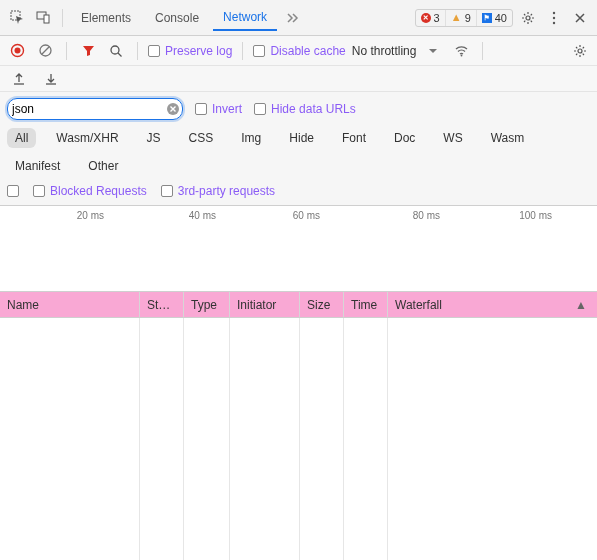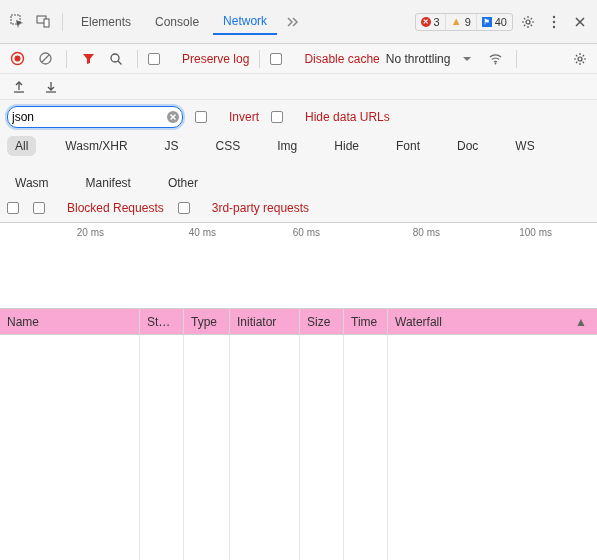--- a/index.html
+++ b/index.html
@@ -7,21 +7,21 @@
     font-family: -apple-system, "Helvetica Neue", Arial, sans-serif;
     font-size: 12px;
     color: #303030;
     background: #fff;
     width: 597px;
     height: 560px;
     overflow: hidden;
   }
   .row { display: flex; align-items: center; }
   .topbar {
-    height: 44px;
+    height: 36px;
     border-bottom: 1px solid #d0d0d0;
     padding: 0 6px;
     gap: 4px;
     background: #f3f3f3;
   }
   .tool-btn {
     width: 22px; height: 22px;
     display: flex; align-items: center; justify-content: center;
     border-radius: 3px;
     color: #555;
@@ -67,22 +67,22 @@
   .toolbar2 {
     height: 30px;
     border-bottom: 1px solid #e4e4e4;
     background: #f7f7f7;
     padding: 0 6px;
     gap: 6px;
   }
   .rec-btn svg circle.inner { fill:#d93025; }
   .funnel { color:#d93025; }
   .chk {
-    display: flex; align-items: center; gap: 22px;
-    color: #b91c1c;
+    display: flex; align-items: center; gap: 5px;
+    color: #8b5cf6;
     font-size: 12px;
   }
   .chk .box {
     width: 12px; height: 12px;
     border: 1px solid #888;
     border-radius: 2px;
     background: #fff;
   }
   .select-like {
     display:flex; align-items:center; gap:4px;
@@ -116,21 +116,21 @@
     font-size: 12px;
     font-family: inherit;
   }
   .clear-btn {
     position: absolute; right: 3px; top: 50%;
     transform: translateY(-50%);
     width: 14px; height: 14px;
   }
   .filter-row1 { display:flex; align-items:center; gap:12px; }
   .typebar {
-    display:flex; align-items:center; gap:17px;
+    display:flex; align-items:center; gap:8px;
     margin-top: 8px;
     flex-wrap: wrap;
   }
   .typebtn {
     padding: 3px 8px;
     font-size: 12px;
     color: #333;
     border-radius: 6px;
     margin-right: 4px;
   }

